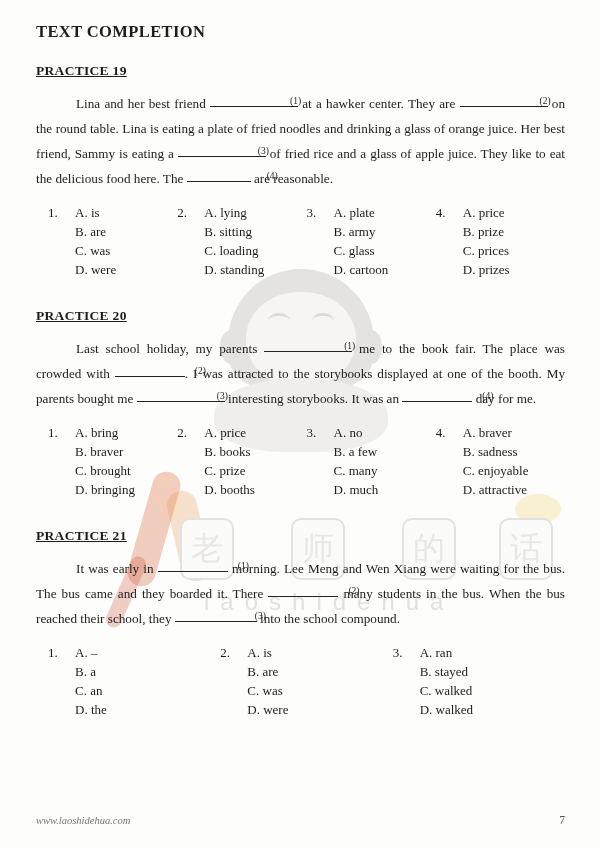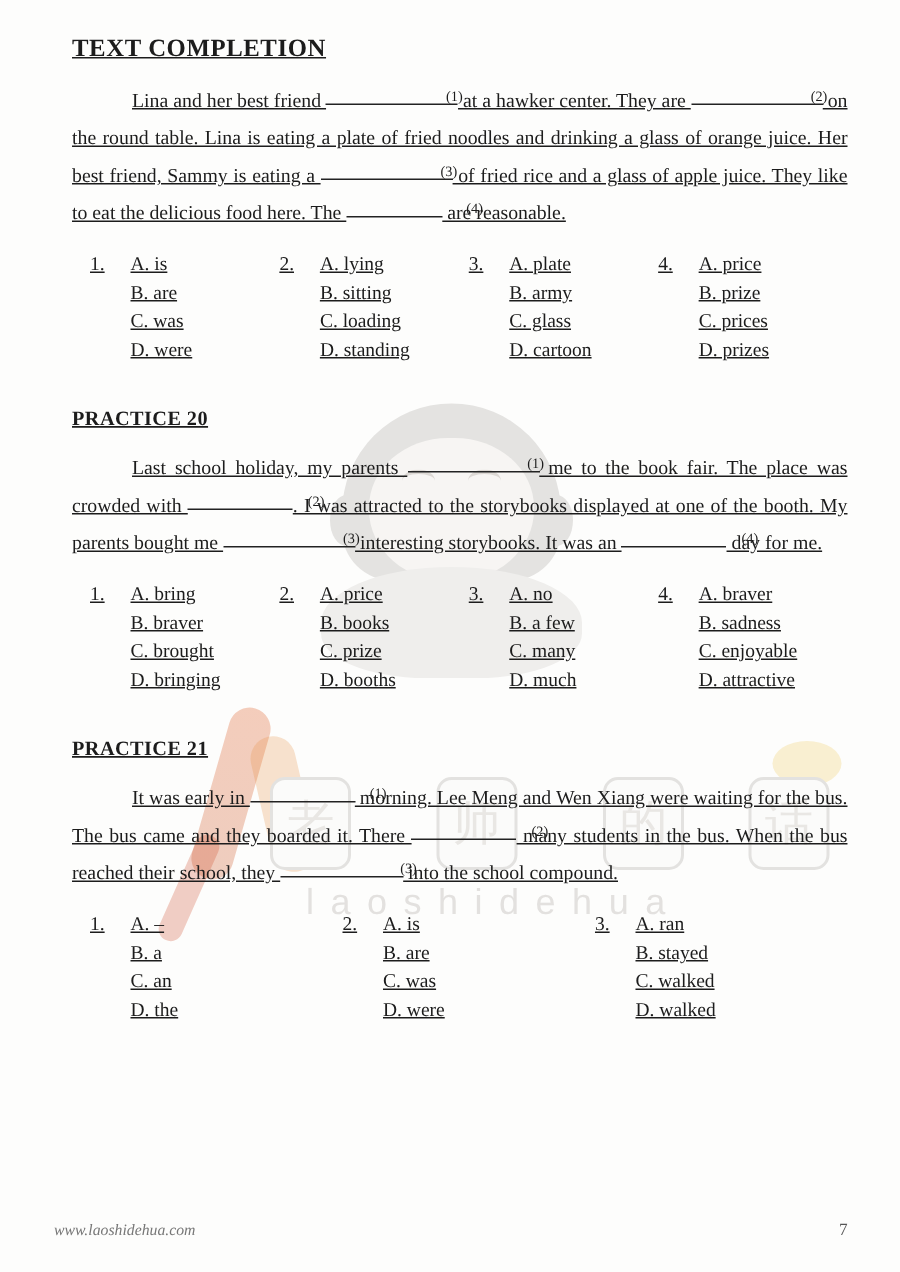--- a/index.html
+++ b/index.html
@@ -2,21 +2,21 @@
 <html><head>
 <meta charset="utf-8">
 <style>
   html,body{margin:0;padding:0;background:#e9e9e9;}
   .page{
     width:600px;height:848px;position:relative;margin:0 auto;
     background:#fdfdfc;color:#1c1c1c;overflow:hidden;
     font-family:"Liberation Serif",serif;
     box-shadow:0 0 4px rgba(0,0,0,.25);
   }
-  .content{position:relative;z-index:2;padding:22px 35px 0 48px;text-decoration:underline;}
+  .content{position:relative;z-index:2;padding:22px 35px 0 36px;}
   h1.doc-title{
     margin:0;font-size:16.5px;line-height:20px;font-weight:bold;letter-spacing:.4px;
   }
   h2.practice-heading{
     margin:28px 0 12px 0;font-size:13.5px;line-height:17px;font-weight:bold;
     text-decoration:underline;letter-spacing:.3px;
   }
   section.practice:first-of-type h2.practice-heading{margin-top:20px;}
   p.passage{
     margin:12px 0 12px 0;font-size:13.2px;line-height:25px;
@@ -94,20 +94,21 @@
     <div class="wm-tile t1">师</div>
     <div class="wm-tile t2">的</div>
     <div class="wm-tile t3">话</div>
     <div class="wm-sub">laoshidehua</div>
   </div>
 
   <div class="content">
     <h1 class="doc-title">TEXT COMPLETION</h1>
     <main>
     <section class="practice">
+      <h2 class="practice-heading">PRACTICE 19</h2>
       <p class="passage"><span>Lina and her best friend </span><span class="blank" style="width: 88px;"><span class="bnum">(1)</span></span><span> at a hawker center. They are </span><span class="blank" style="width: 88px;"><span class="bnum">(2)</span></span><span> on the round table. Lina is eating a plate of fried noodles and drinking a glass of orange juice. Her best friend, Sammy is eating a </span><span class="blank" style="width: 88px;"><span class="bnum">(3)</span></span><span> of fried rice and a glass of apple juice. They like to eat the delicious food here. The </span><span class="blank" style="width: 64px;"><span class="bnum">(4)</span></span><span> are reasonable.</span></p>
       <div class="options cols4">
             <div class="qgroup">
               <span class="qnum">1.</span>
               <div>
                 <div class="opt">A. is</div>
                 <div class="opt">B. are</div>
                 <div class="opt">C. was</div>
                 <div class="opt">D. were</div>
               </div>

